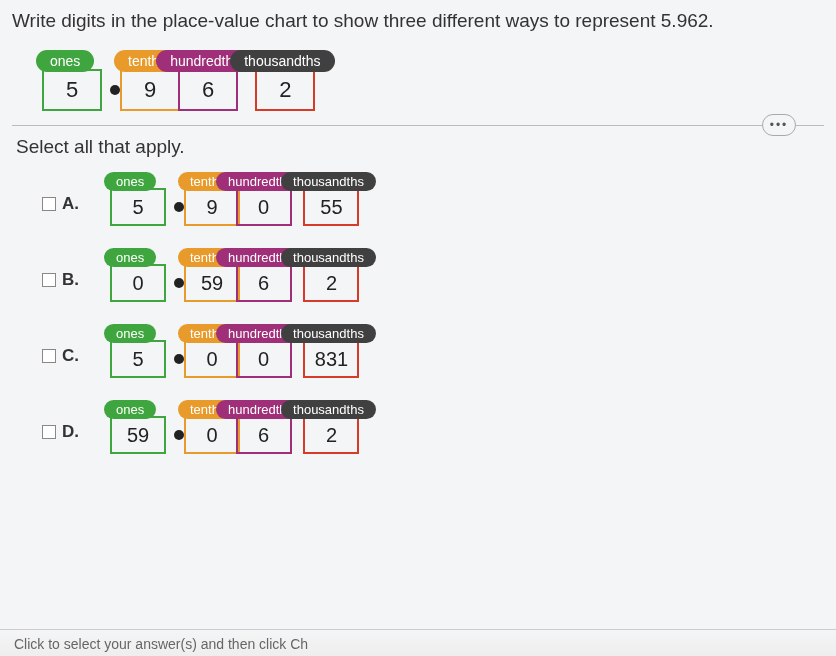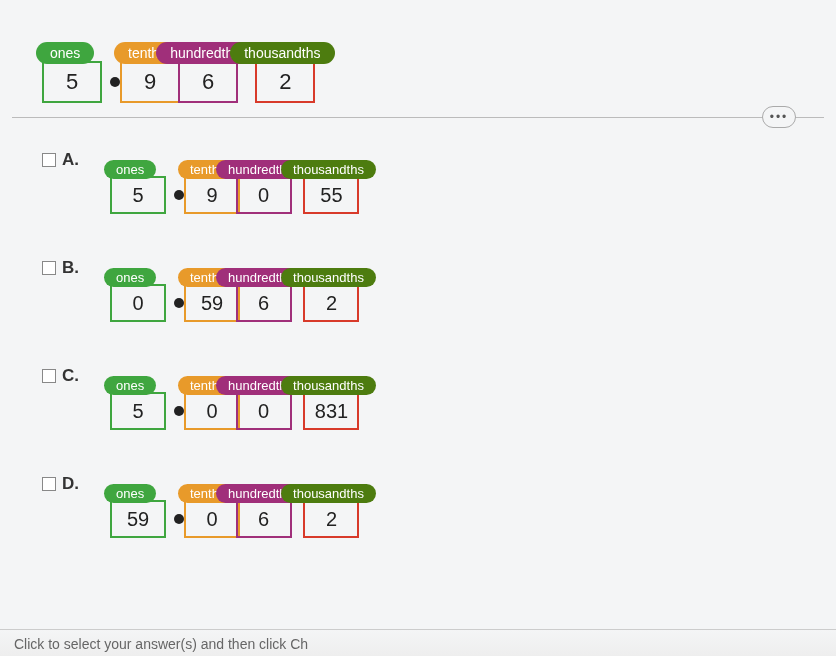--- a/index.html
+++ b/index.html
@@ -40,21 +40,21 @@
     padding: 3px 14px;
     border-radius: 14px;
     position: relative;
     z-index: 2;
     margin-bottom: -3px;
     white-space: nowrap;
   }
   .pv-label.ones { background: #3fa63f; }
   .pv-label.tenths { background: #e89a2a; }
   .pv-label.hundredths { background: #a02f7a; }
-  .pv-label.thousandths { background: #4d7c0f; margin-top: 32px; }
+  .pv-label.thousandths { background: #404040; }
   .pv-cell {
     min-width: 60px;
     height: 42px;
     border: 2.5px solid;
     display: flex;
     align-items: center;
     justify-content: center;
     font-size: 22px;
     color: #222;
     background: transparent;
@@ -149,20 +149,21 @@
     position: absolute;
     left: 0; right: 0; bottom: 22px; height: 30px;
     background: linear-gradient(rgba(244,245,246,0), rgba(244,245,246,1));
     pointer-events: none;
   }
 </style>
 </head>
 <body>
 
 <div class="page">
+  <div class="prompt">Write digits in the place-value chart to show three different ways to represent 5.962.</div>
 
   <div class="pv-row">
     <div class="pv-col">
       <div class="pv-label ones label-ones">ones</div>
       <div class="pv-cell ones">5</div>
     </div>
     <div class="dot"></div>
     <div class="pv-col tenths-stack">
       <div class="pv-label tenths label-tenths">tenths</div>
       <div class="pv-cell tenths">9</div>
@@ -175,20 +176,21 @@
       <div class="pv-label thousandths label-thousandths">thousandths</div>
       <div class="pv-cell thousandths">2</div>
     </div>
   </div>
 
   <div style="position:relative;">
     <hr class="divider">
     <div class="divider-btn">•••</div>
   </div>
 
+  <div class="select-all">Select all that apply.</div>
 
   <div class="answer-row">
     <div class="cb-wrap">
       <div class="cb"></div>
       <div class="opt-label">A.</div>
     </div>
     <div class="pv-row answer-chart">
       <div class="pv-col">
         <div class="pv-label ones label-ones">ones</div>
         <div class="pv-cell ones">5</div>

